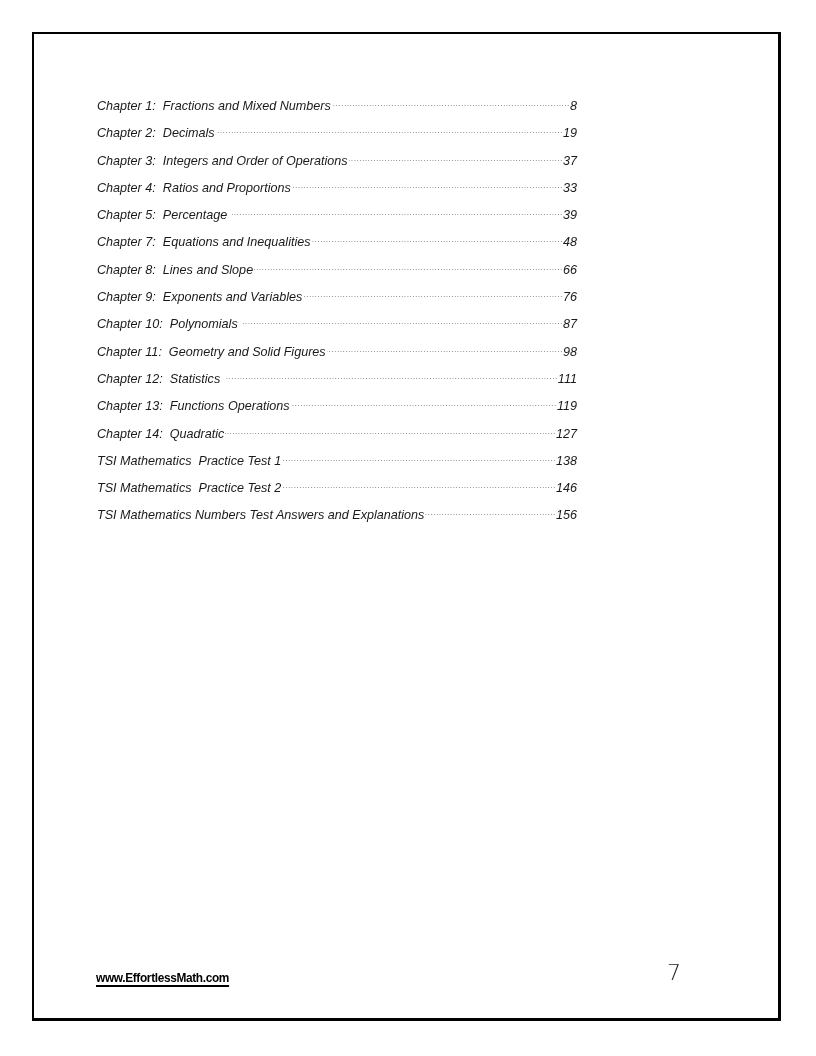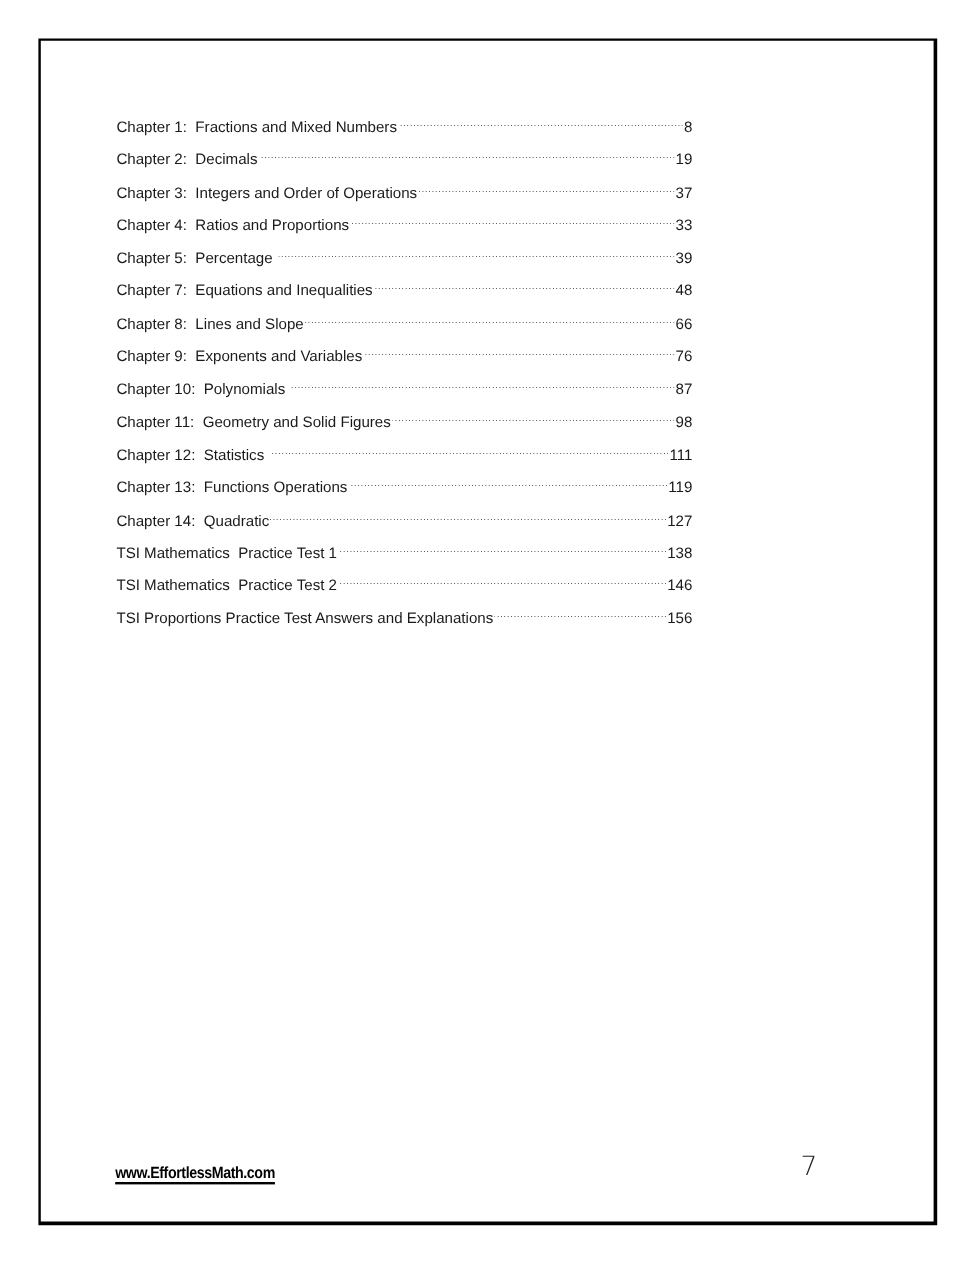--- a/index.html
+++ b/index.html
@@ -38,20 +38,21 @@
       list-style: none;
     }
     .toc-row {
       display: flex;
       align-items: baseline;
       height: 27.3px;
       font-size: 12.6px;
       line-height: 18px;
       white-space: nowrap;
       cursor: pointer;
+      font-style: italic;
     }
     .toc-label {
       flex: 0 0 auto;
       white-space: pre;
     }
     .toc-dots {
       flex: 1 1 auto;
       overflow: hidden;
       margin: 0 1px;
       position: relative;
@@ -172,21 +173,21 @@
     <span class="toc-label">TSI Mathematics  Practice Test 1</span>
     <span class="toc-dots"></span>
     <span class="toc-page">138</span>
   </li>
   <li class="toc-row">
     <span class="toc-label">TSI Mathematics  Practice Test 2</span>
     <span class="toc-dots"></span>
     <span class="toc-page">146</span>
   </li>
   <li class="toc-row">
-    <span class="toc-label">TSI Proportions Practice Test Answers and Explanations</span>
+    <span class="toc-label">TSI Mathematics Numbers Test Answers and Explanations</span>
     <span class="toc-dots"></span>
     <span class="toc-page">156</span>
   </li>
 </ul>
 
 <a class="footer-link">www.EffortlessMath.com</a>
 
 <div class="page-number">7</div>
 
 </body></html>

